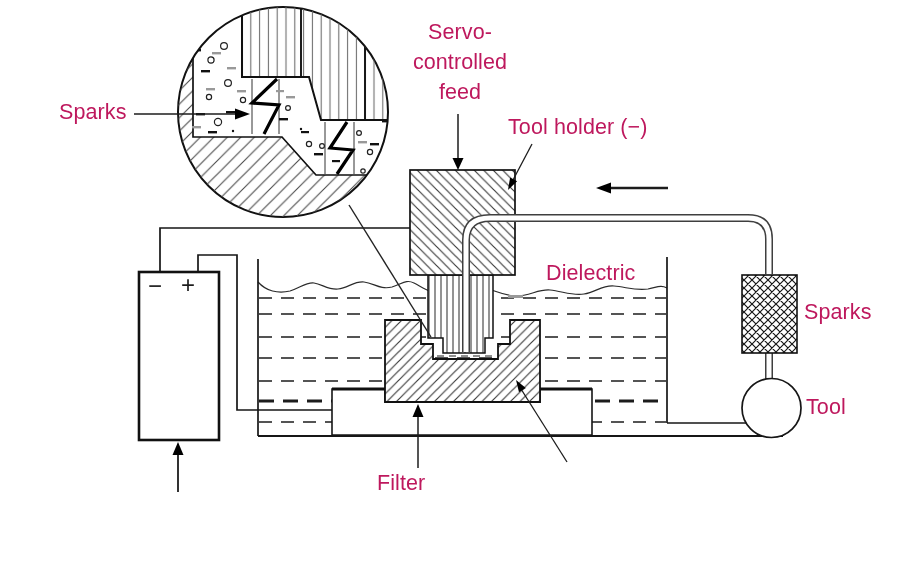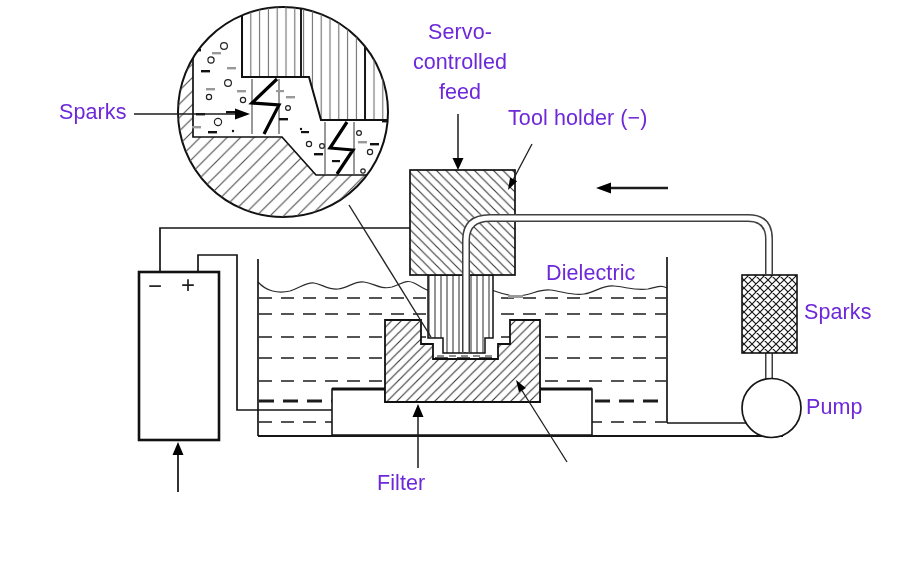--- a/index.html
+++ b/index.html
@@ -1,18 +1,18 @@
 <!DOCTYPE html>
 <html><head>
 <meta charset="utf-8">
 <style>
   html,body{margin:0;padding:0;background:#fff;}
   #stage{position:relative;width:902px;height:565px;background:#fff;overflow:hidden;
          font-family:"Liberation Sans", sans-serif;}
-  .lbl{position:absolute;color:#6d28d9;font-size:21.5px;line-height:1.15;
+  .lbl{position:absolute;color:#be185d;font-size:21.5px;line-height:1.15;
        letter-spacing:.1px;white-space:nowrap;}
   .lbl.center{text-align:center;white-space:pre-line;line-height:30px;}
   .term{position:absolute;color:#1c1c1c;font-size:24px;font-weight:400;}
   svg{position:absolute;left:0;top:0;}
 </style>
 </head>
 <body>
 
 <div id="stage">
 
@@ -207,21 +207,21 @@
 
     <line x1="178" y1="492" x2="178" y2="453" stroke-width="1.8"></line>
     <path d="M178,442 L172.5,455 L183.5,455 Z" fill="#000" stroke="none"></path>
   </g>
 </svg>
 
 <div class="lbl" style="left:59px;top:100px">Sparks</div>
 <div class="lbl center" style="left:400px;top:17px;width:120px">Servo-
 controlled
 feed</div>
-<div class="lbl" style="left:508px;top:106px">Tool holder (−)</div>
+<div class="lbl" style="left:508px;top:115px">Tool holder (−)</div>
 <div class="lbl" style="left:546px;top:261px">Dielectric</div>
 <div class="lbl" style="left:804px;top:300px">Sparks</div>
-<div class="lbl" style="left:806px;top:395px">Pump</div>
+<div class="lbl" style="left:806px;top:395px">Tool</div>
 <div class="lbl" style="left:377px;top:471px">Filter</div>
 <span class="term" style="left:148px;top:272px">−</span>
 <span class="term" style="left:181px;top:271px">+</span>
 
 </div>
 
 </body></html>

